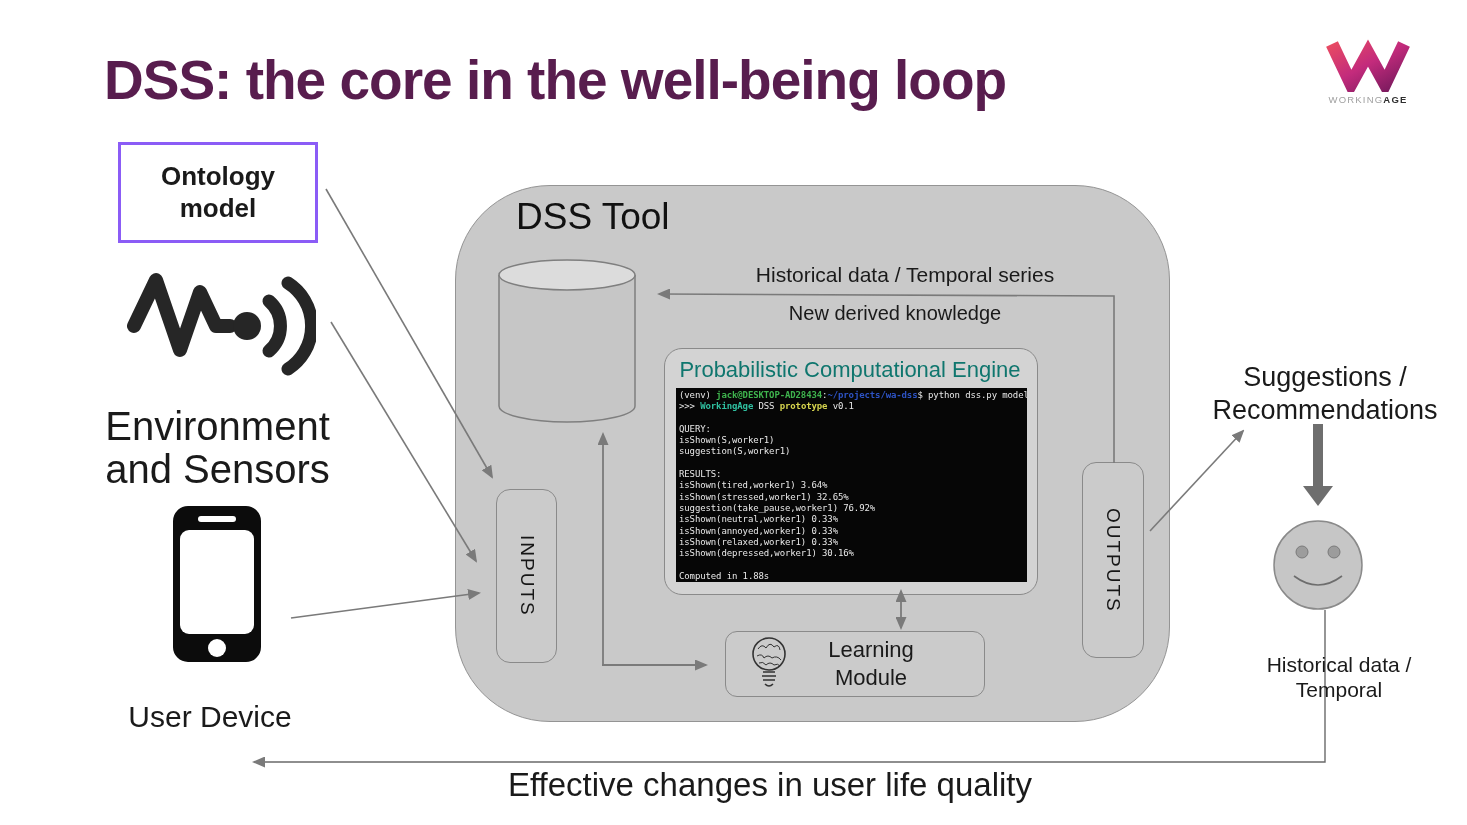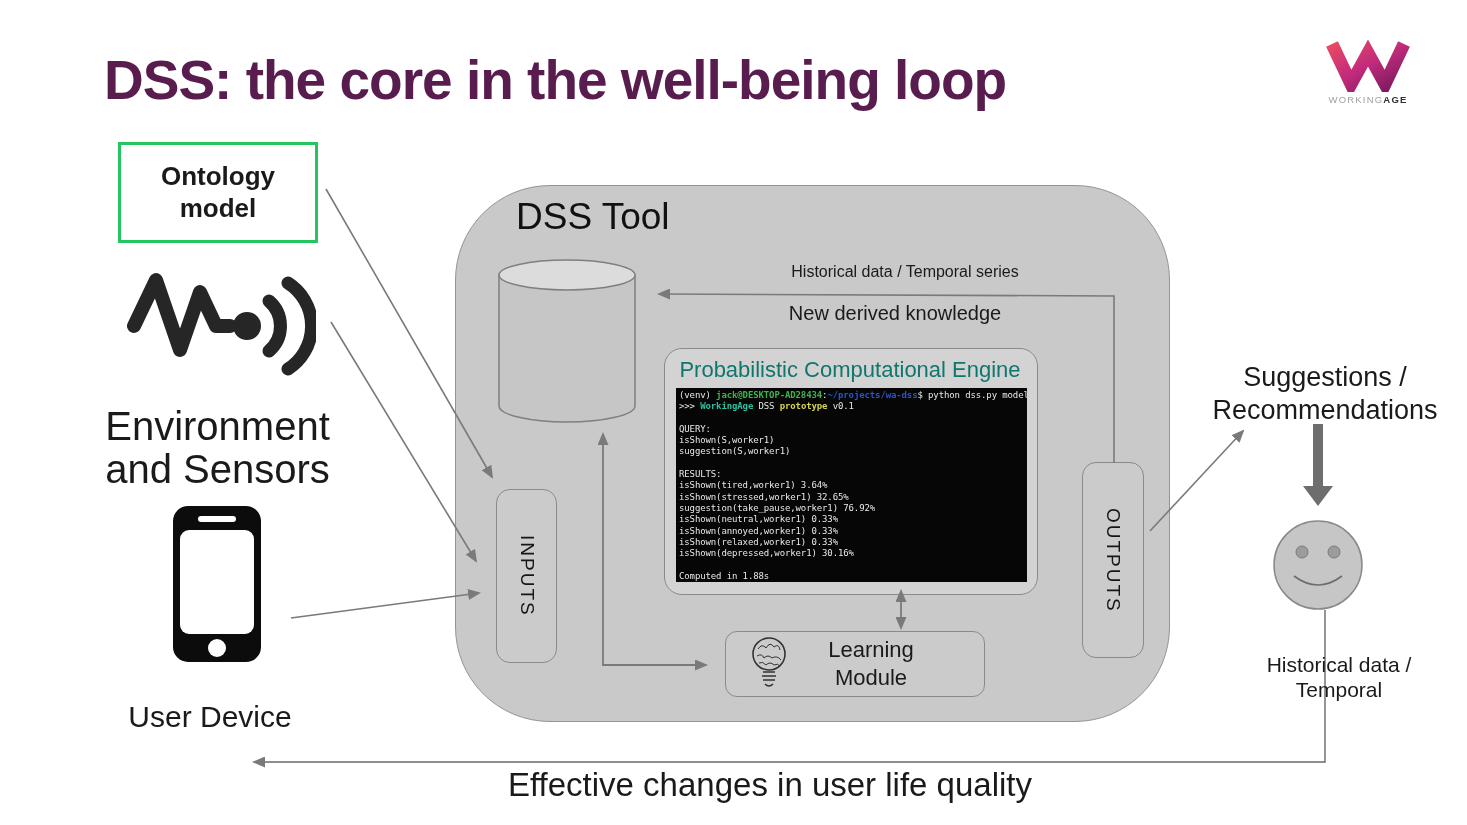--- a/index.html
+++ b/index.html
@@ -7,21 +7,21 @@
           font-family:"Liberation Sans",sans-serif;overflow:hidden;color:#1a1a1a;}
   .abs{position:absolute;}
   .page-title{left:70px;top:48px;font-size:55px;font-weight:bold;color:#581d4e;
               letter-spacing:-1px;white-space:nowrap;z-index:6;margin-left:34px;}
   
   .logo{left:1318px;top:38px;width:100px;text-align:center;z-index:6;}
   .brand{font-size:9.5px;letter-spacing:1.2px;margin-top:2px;white-space:nowrap;}
   .brand .w1{color:#a0a0a0;}
   .brand .w2{color:#2f2f2f;font-weight:bold;}
   
-  .ontology-box{left:118px;top:142px;width:194px;height:95px;border:3px solid #22c55e;
+  .ontology-box{left:118px;top:142px;width:194px;height:95px;border:3px solid #8b5cf6;
                 background:#fff;display:flex;align-items:center;justify-content:center;
                 text-align:center;font-size:26px;font-weight:bold;line-height:1.2;z-index:6;}
   .env-label{left:85px;top:405px;width:265px;text-align:center;font-size:40px;line-height:43px;z-index:6;}
   .device-label{left:95px;top:700px;width:230px;text-align:center;font-size:30px;z-index:6;}
   
   .dss-container{left:455px;top:185px;width:713px;height:535px;background:#c9c9c9;
                  border:1.5px solid #949494;border-radius:95px;z-index:1;}
   .dss-label{left:516px;top:196px;font-size:37px;color:#111;z-index:2;}
   .kg-label{left:502px;top:322px;width:130px;text-align:center;font-size:21px;line-height:29px;z-index:3;}
   .vbox{background:#cbcbcb;border:1.2px solid #8a8a8a;border-radius:14px;
@@ -38,21 +38,21 @@
   .term-line{height:11.3px;line-height:11.3px;white-space:pre;}
   .t-white{color:#e8e8e8;}
   .t-green{color:#3fb44e;font-weight:bold;}
   .t-blue{color:#2d53c4;font-weight:bold;}
   .t-teal{color:#2fbfa0;font-weight:bold;}
   .t-yellow{color:#d6d44e;font-weight:bold;}
   .learning-box{left:725px;top:631px;width:258px;height:64px;background:#cbcbcb;
                 border:1.2px solid #8a8a8a;border-radius:12px;z-index:2;}
   .learning-label{left:806px;top:636px;width:130px;text-align:center;font-size:22px;line-height:28px;z-index:3;}
   
-  .hist-series{left:700px;top:263px;width:410px;text-align:center;font-size:16px;z-index:6;}
+  .hist-series{left:700px;top:263px;width:410px;text-align:center;font-size:21px;z-index:6;}
   .new-knowledge{left:700px;top:302px;width:390px;text-align:center;font-size:20px;z-index:6;}
   .suggestions{left:1200px;top:348px;width:250px;text-align:center;font-size:27px;line-height:33px;z-index:6;margin-top:13px;}
   .hist-temporal{left:1254px;top:652px;width:170px;text-align:center;font-size:21px;line-height:25px;z-index:6;}
   .effective{left:440px;top:766px;width:660px;text-align:center;font-size:33px;z-index:6;}
   .overlay{left:0;top:0;z-index:5;pointer-events:none;}
   svg{display:block;}
   .icon-svg{z-index:4;}
 </style>
 </head>
 <body>

